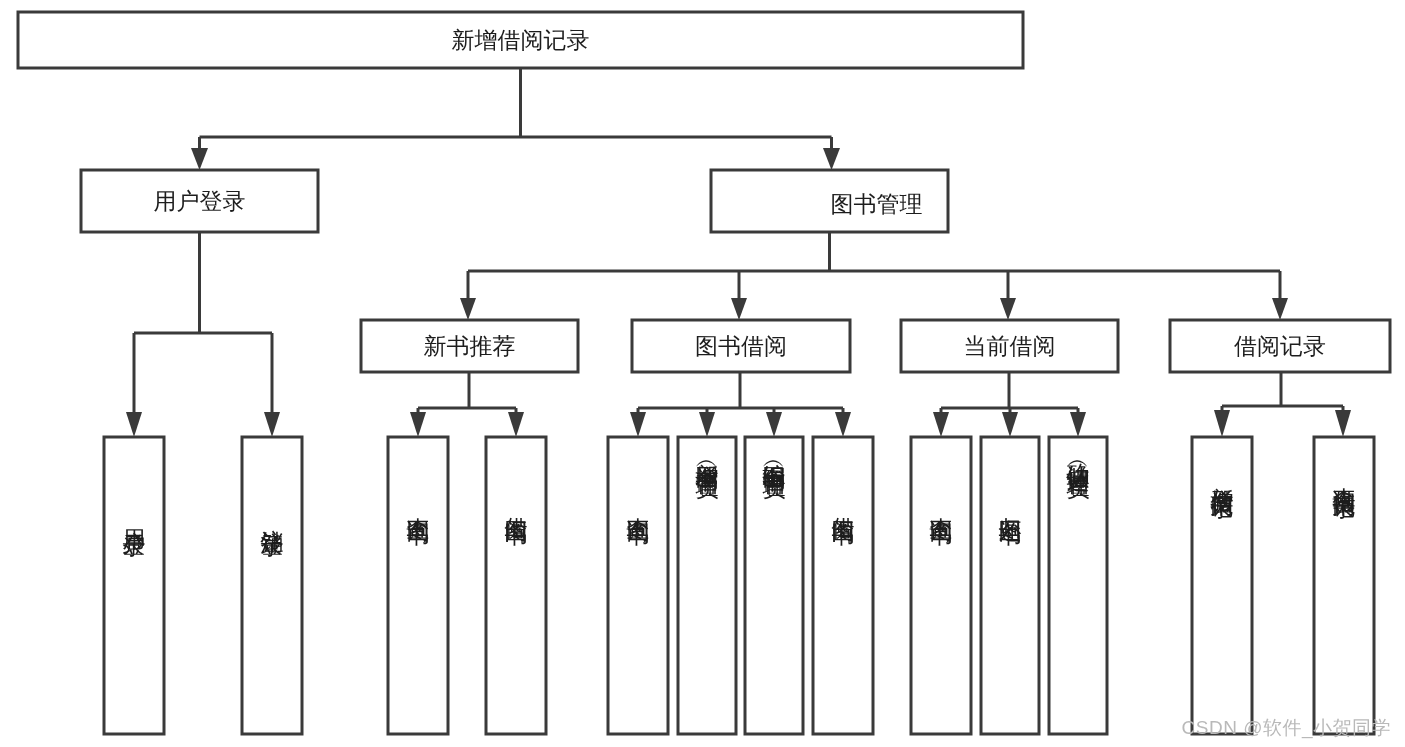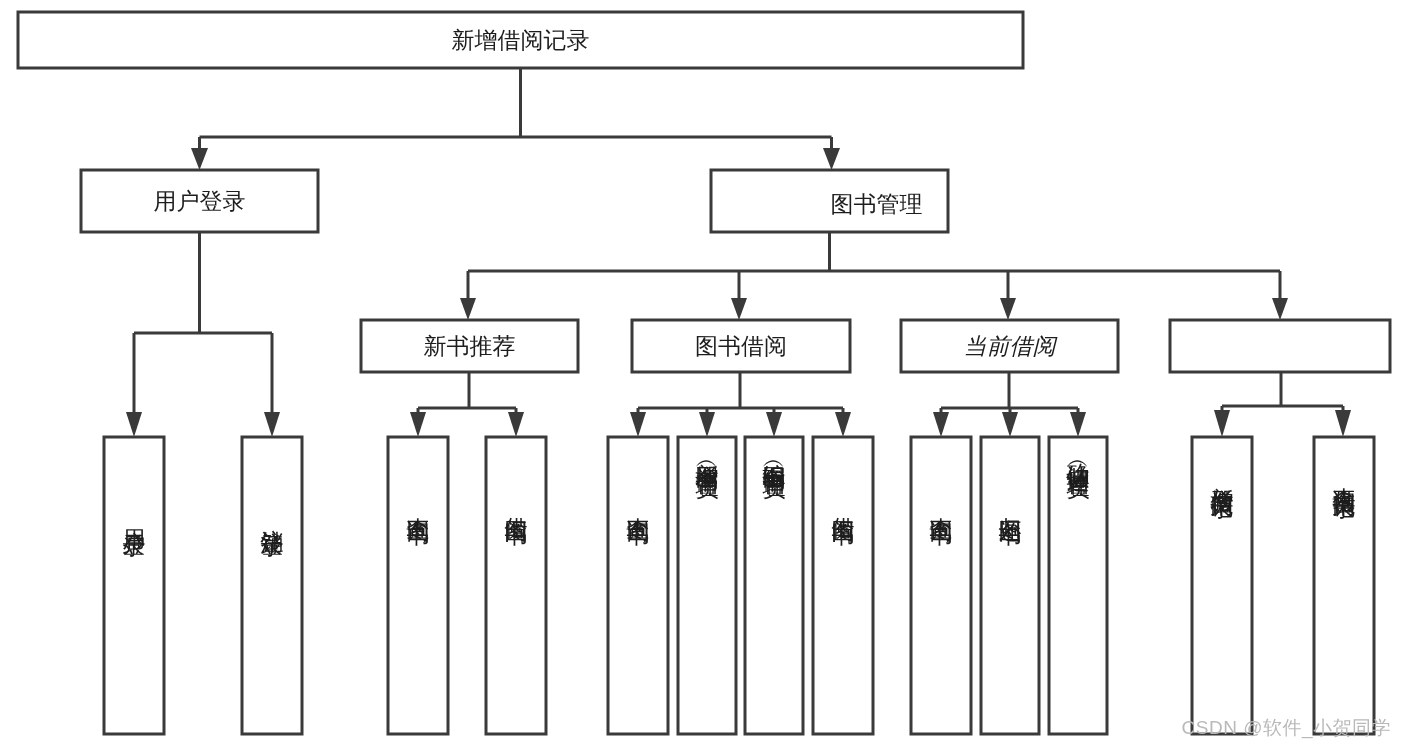--- a/index.html
+++ b/index.html
@@ -200,22 +200,25 @@
   <div class="hlabel-wrap" style="left:711px; top:170px; width:237px; height:68px;margin-left:47px;">
     <span class="hlabel-text">图书管理</span>
   </div>
 
   <div class="hlabel-wrap" style="left:361px; top:320px; width:217px; height:52px;">
     <span class="hlabel-text">新书推荐</span>
   </div>
   <div class="hlabel-wrap" style="left:632px; top:320px; width:218px; height:52px;text-align:right;">
     <span class="hlabel-text">图书借阅</span>
   </div>
-  <div class="hlabel-wrap" style="left:901px; top:320px; width:217px; height:52px;font-style:italic;">
+  <div class="hlabel-wrap" style="left:901px; top:320px; width:217px; height:52px;">
     <span class="hlabel-text">当前借阅</span>
+  </div>
+  <div class="hlabel-wrap" style="left:1170px; top:320px; width:220px; height:52px;">
+    <span class="hlabel-text">借阅记录</span>
   </div>
 
   <div class="vlabel-wrap" style="left:104px; top:437px; width:60px; height:297px; padding-top:74px;">
     <span class="vlabel-text">用户登录</span>
   </div>
   <div class="vlabel-wrap" style="left:242px; top:437px; width:60px; height:297px; padding-top:74px;">
     <span class="vlabel-text">注销登录</span>
   </div>
   <div class="vlabel-wrap" style="left:388px; top:437px; width:60px; height:297px; padding-top:62px;">
     <span class="vlabel-text">查询图书</span>

